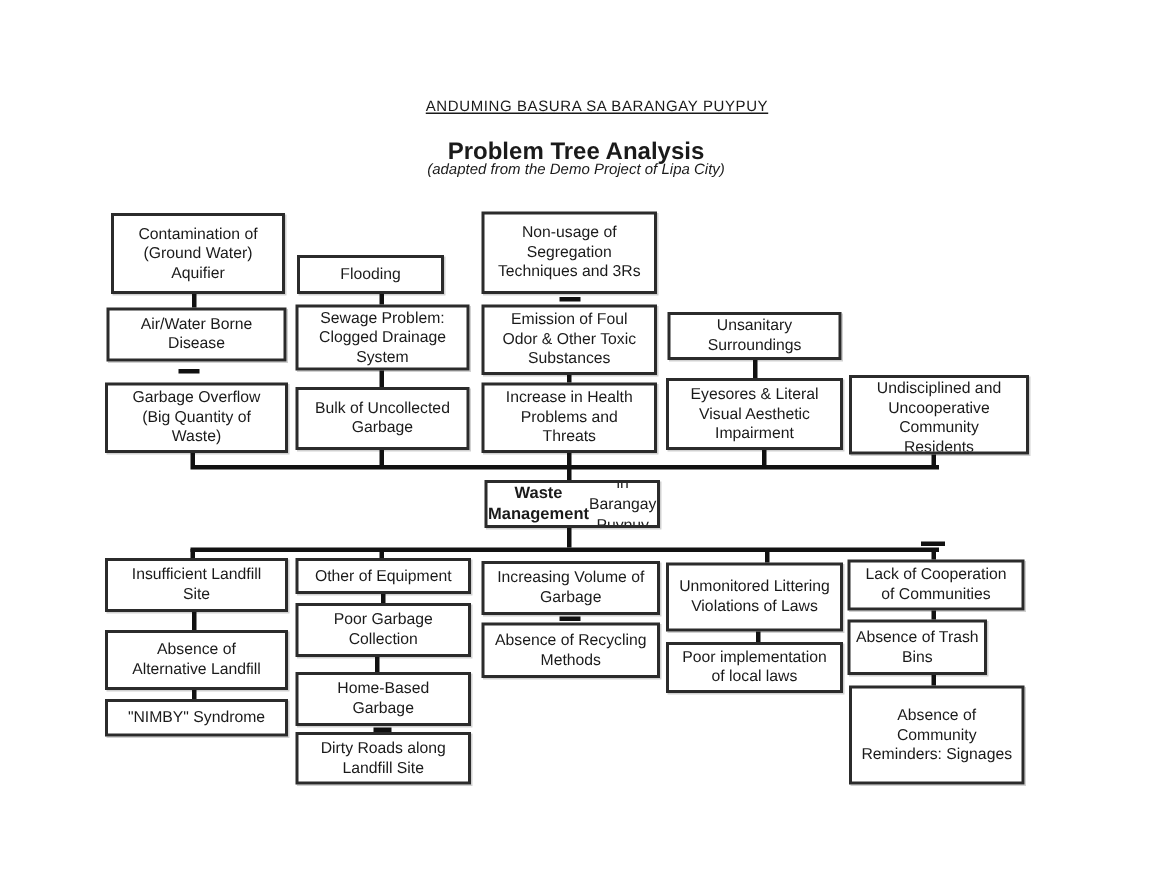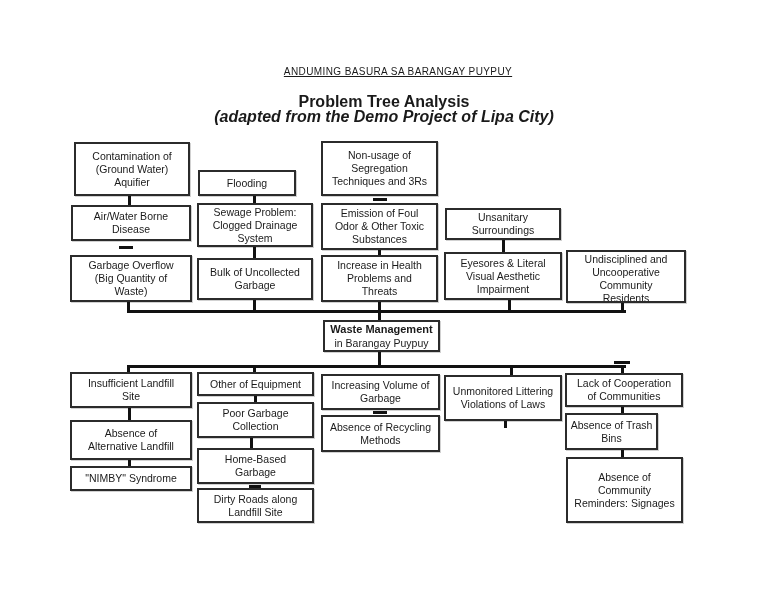--- a/index.html
+++ b/index.html
@@ -4,29 +4,29 @@
 <style>
   html,body{margin:0;padding:0;background:#fff;}
   #page{
     position:relative;width:768px;height:594px;background:#ffffff;
     font-family:"Liberation Sans","DejaVu Sans",sans-serif;color:#1a1a1a;
     overflow:hidden;
   }
   .hdr{position:absolute;left:0;width:768px;text-align:center;}
   #doc-title{top:66px;font-size:10px;letter-spacing:.4px;text-decoration:underline;padding-left:14px;}
   #doc-subtitle{top:93px;font-size:16px;font-weight:bold;}
-  #doc-note{top:108px;font-size:16px;font-style:italic;font-weight:bold;}
+  #doc-note{top:108px;font-size:10px;font-style:italic;}
   .node{
     position:absolute;box-sizing:border-box;background:#fff;
     border:2px solid #2b2b2b;box-shadow:1px 1px 0 rgba(0,0,0,.18);
     display:flex;align-items:center;justify-content:center;
     text-align:center;font-size:10.5px;line-height:13px;
     white-space:pre-line;overflow:hidden;padding:1px 2px;
   }
-  .wm{flex-direction:column;white-space:normal;}
+  .wm{flex-direction:row;white-space:normal;}
   .wm-title{font-weight:bold;font-size:11px;line-height:14px;}
   .wm-sub{font-size:10.5px;line-height:14px;}
   .vline{position:absolute;width:3px;background:#111;}
   .hline{position:absolute;height:3px;background:#111;}
   .dash{position:absolute;height:3px;background:#111;}
 </style>
 </head>
 <body>
 
 <div id="page">
@@ -81,20 +81,22 @@
   <div class="node" style="left:444px;top:375px;width:118px;height:46px">Unmonitored Littering
 Violations of Laws</div>
   <div class="node" style="left:565px;top:373px;width:118px;height:34px">Lack of Cooperation
 of Communities</div>
   <div class="node" style="left:70px;top:420px;width:122px;height:40px">Absence of
 Alternative Landfill</div>
   <div class="node" style="left:197px;top:402px;width:117px;height:36px">Poor Garbage
 Collection</div>
   <div class="node" style="left:321px;top:415px;width:119px;height:37px">Absence of Recycling
 Methods</div>
+  <div class="node" style="left:444px;top:428px;width:118px;height:34px">Poor implementation
+of local laws</div>
   <div class="node" style="left:565px;top:413px;width:93px;height:37px">Absence of Trash
 Bins</div>
   <div class="node" style="left:70px;top:466px;width:122px;height:25px">"NIMBY" Syndrome</div>
   <div class="node" style="left:197px;top:448px;width:117px;height:36px">Home-Based
 Garbage</div>
   <div class="node" style="left:197px;top:488px;width:117px;height:35px">Dirty Roads along
 Landfill Site</div>
   <div class="node" style="left:566px;top:457px;width:117px;height:66px">Absence of
 Community
 Reminders: Signages</div>

